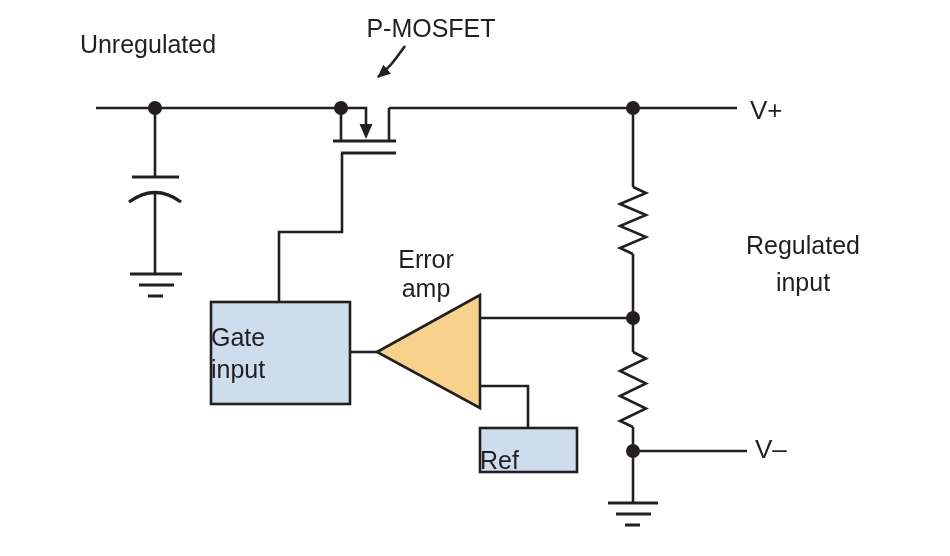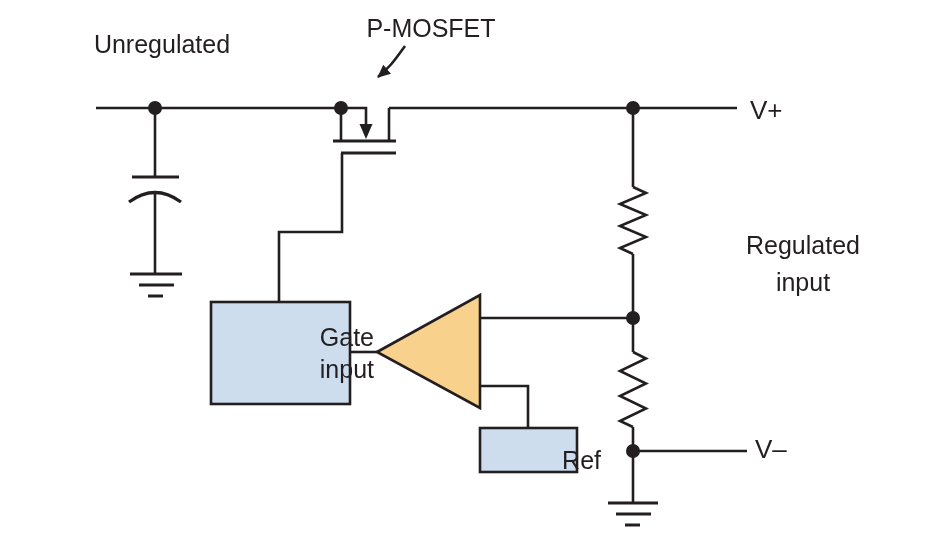--- a/index.html
+++ b/index.html
@@ -10,28 +10,28 @@
   svg.circuit{position:absolute;left:0;top:0;}
   .wire{stroke:var(--wire,#231f20);stroke-width:2.6;fill:none;stroke-linejoin:miter;}
   .thick{stroke-width:3.2;}
   .bar{stroke:var(--wire,#231f20);stroke-width:3;fill:none;}
   .fillbox{fill:var(--box-fill,#cdddee);stroke:var(--wire,#231f20);stroke-width:2.6;}
   .amp{fill:var(--amp-fill,#f8d18c);stroke:var(--wire,#231f20);stroke-width:2.6;}
   .dot{fill:var(--wire,#231f20);stroke:none;}
   .solid{fill:var(--wire,#231f20);stroke:none;}
   .label{position:absolute;font-size:25px;line-height:31px;text-align:center;
          color:var(--text,#231f20);white-space:nowrap;}
-  .label-input{left:72px;top:29px;width:180px;}
+  .label-input{left:58px;top:29px;width:180px;}
   .label-pmosfet{left:356px;top:13px;width:150px;line-height:30px;}
   .label-vplus{left:750px;top:95px;font-size:26px;line-height:30px;text-align:left;}
   .label-vminus{left:755px;top:434px;font-size:26px;line-height:30px;text-align:left;}
   .label-regulated{left:723px;top:227px;width:160px;line-height:37px;}
   .label-erroramp{left:366px;top:245px;width:120px;line-height:29px;}
-  .box-text{position:absolute;display:flex;flex-direction:column;align-items:flex-end;
-            justify-content:center;font-size:25px;line-height:32px;color:var(--text,#231f20);padding-left:24px;}
+  .box-text{position:absolute;display:flex;flex-direction:column;align-items:flex-start;
+            justify-content:center;font-size:25px;line-height:32px;color:var(--text,#231f20);}
   .box-text.gate{left:211px;top:302px;width:139px;height:102px;}
   .box-text.ref{left:480px;top:428px;width:97px;height:44px;line-height:26px;margin-top:10px;}
 </style>
 </head>
 <body>
 
 <div class="canvas">
 
   <svg class="circuit" width="950" height="556" viewBox="0 0 950 556">
     <defs>
@@ -116,20 +116,24 @@
 
   <div class="label label-pmosfet">P-MOSFET</div>
 
   <div class="label label-vplus">V+</div>
 
   <div class="label label-regulated">
     <div>Regulated</div>
     <div>input</div>
   </div>
 
+  <div class="label label-erroramp">
+    <div>Error</div>
+    <div>amp</div>
+  </div>
 
   <div class="box-text gate">
     <div>Gate</div>
     <div>input</div>
   </div>
 
   <div class="box-text ref">Ref</div>
 
   <div class="label label-vminus">V–</div>
 

